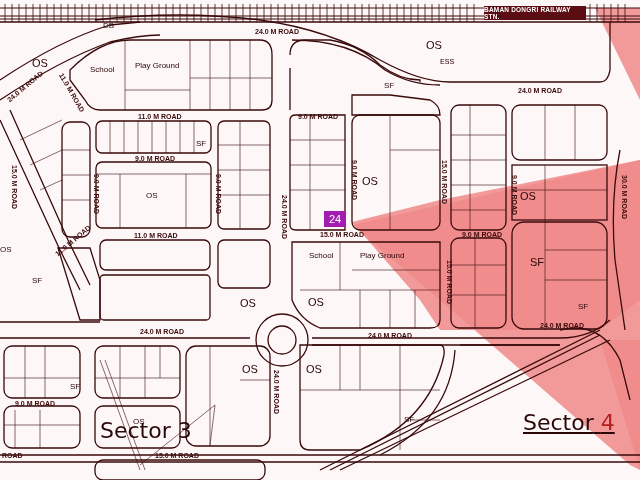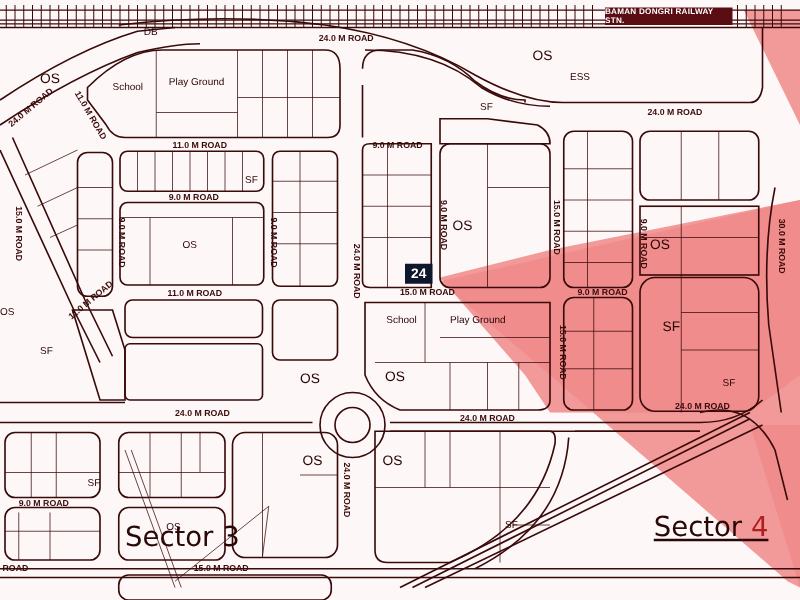--- a/index.html
+++ b/index.html
@@ -6,21 +6,21 @@
   body{width:640px;height:480px;overflow:hidden;background:#fdf6f6;font-family:"Liberation Sans",sans-serif;}
   #map{position:relative;width:640px;height:480px;background:#fdf7f7;}
   svg{position:absolute;left:0;top:0;}
   .lbl{position:absolute;color:#3a0a0a;white-space:nowrap;line-height:1;}
   .road{font-size:7px;font-weight:bold;color:#3a0a0a;}
   .area{font-size:11px;color:#2a0505;}
   .small{font-size:8px;color:#2a0505;}
   .sector{font-family:"DejaVu Sans",sans-serif;font-size:22px;color:#2a0808;}
   .sector4num{color:#b02020;}
   .station{position:absolute;left:484px;top:6px;width:102px;height:14px;background:#5a0e14;color:#fff;font-size:6.5px;font-weight:bold;display:flex;align-items:center;justify-content:center;letter-spacing:0.2px;}
-  .plot-marker{position:absolute;left:324px;top:211px;width:22px;height:16px;background:#0f172a;color:#fff;font-size:11px;font-weight:bold;display:flex;align-items:center;justify-content:center;}
+  .plot-marker{position:absolute;left:324px;top:211px;width:22px;height:16px;background:#a21caf;color:#fff;font-size:11px;font-weight:normal;display:flex;align-items:center;justify-content:center;}
   .vert{transform:rotate(90deg);transform-origin:left top;}
   .diag{transform:rotate(-40deg);transform-origin:left top;}
   .diag2{transform:rotate(60deg);transform-origin:left top;}
 </style>
 </head>
 <body>
 
 <div id="map">
   <svg width="640" height="480" viewBox="0 0 640 480">
 
@@ -213,25 +213,25 @@
   <div class="lbl road" style="left:462px;top:231px;">9.0 M ROAD</div>
   <div class="lbl road vert" style="left:518px;top:175px;">9.0 M ROAD</div>
   <div class="lbl road vert" style="left:453px;top:260px;">15.0 M ROAD</div>
   <div class="lbl road" style="left:155px;top:452px;">15.0 M ROAD</div>
   <div class="lbl road vert" style="left:280px;top:370px;">24.0 M ROAD</div>
   <div class="lbl road" style="left:2px;top:452px;">ROAD</div>
   <div class="lbl road" style="left:540px;top:322px;">24.0 M ROAD</div>
   <div class="lbl road" style="left:15px;top:400px;">9.0 M ROAD</div>
 
   <div class="lbl area" style="left:32px;top:58px;">OS</div>
-  <div class="lbl small" style="left:78px;top:22px;padding-left:37px;">DB</div>
+  <div class="lbl small" style="left:66px;top:22px;padding-left:37px;">DB</div>
   <div class="lbl small" style="left:90px;top:66px;">School</div>
   <div class="lbl small" style="left:135px;top:62px;">Play Ground</div>
   <div class="lbl area" style="left:426px;top:40px;">OS</div>
-  <div class="lbl small" style="left:456px;top:58px;">ESS</div>
+  <div class="lbl small" style="left:440px;top:58px;font-family:Liberation Mono, monospace;">ESS</div>
   <div class="lbl small" style="left:384px;top:82px;">SF</div>
   <div class="lbl small" style="left:146px;top:192px;">OS</div>
   <div class="lbl area" style="left:362px;top:176px;">OS</div>
   <div class="lbl small" style="left:196px;top:140px;">SF</div>
   <div class="lbl area" style="left:520px;top:191px;">OS</div>
   <div class="lbl small" style="left:309px;top:252px;">School</div>
   <div class="lbl small" style="left:360px;top:252px;">Play Ground</div>
   <div class="lbl area" style="left:308px;top:297px;">OS</div>
   <div class="lbl area" style="left:530px;top:257px;">SF</div>
   <div class="lbl small" style="left:32px;top:277px;">SF</div>

